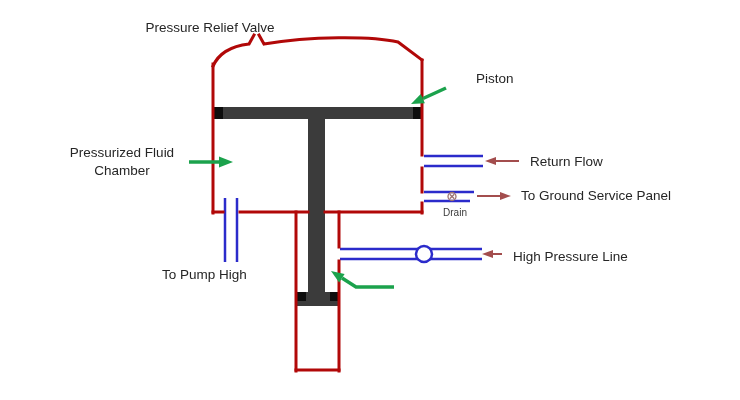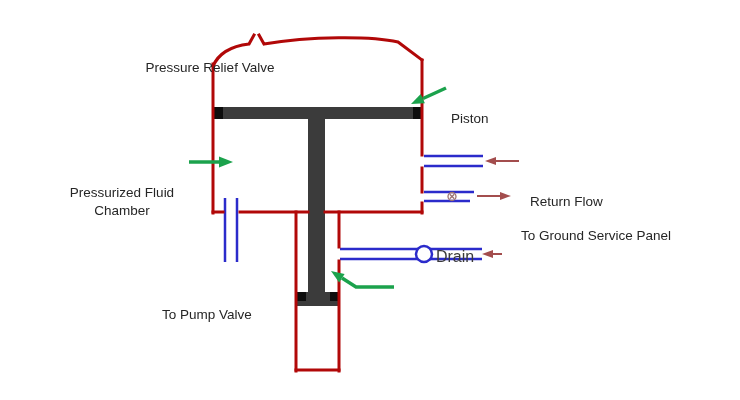--- a/index.html
+++ b/index.html
@@ -3,24 +3,24 @@
 <meta charset="utf-8">
 <style>
   html,body{margin:0;padding:0;background:#ffffff;}
   .stage{
     position:relative;width:740px;height:400px;background:#ffffff;
     font-family:"Liberation Sans",sans-serif;overflow:hidden;
   }
   .stage svg{position:absolute;left:0;top:0;}
   .lbl{
     position:absolute;font-size:13.5px;color:#262626;
-    line-height:1.32;white-space:pre-line;margin-top:40px;
+    line-height:1.32;white-space:pre-line;
   }
   .center{text-align:center;}
-  .small{font-size:16px;color:#3a3a3a;}
+  .small{font-size:10px;color:#3a3a3a;}
 </style>
 </head>
 <body>
 
 <div class="stage">
 
   <svg width="740" height="400" viewBox="0 0 740 400">
 
     <g fill="#3b3b3b">
       <rect x="214" y="107" width="208" height="12"></rect>
@@ -84,28 +84,29 @@
     </g>
     <g fill="#1ba24c">
       <polygon points="233,162 219,156.5 219,167.5"></polygon>
       <polygon points="411,104 420.7,94.1 424.9,103.2"></polygon>
       <polygon points="331,271 344.6,274.1 339.1,282.4"></polygon>
     </g>
   </svg>
 
   <div class="lbl center" style="left:138px;top:19px;width:144px;">Pressure Relief Valve</div>
 
-  <div class="lbl" style="left:451px;top:70px;">Piston</div>
+  <div class="lbl" style="left:476px;top:70px;">Piston</div>
 
   <div class="lbl center" style="left:48px;top:144px;width:148px;">Pressurized Fluid
 Chamber</div>
 
   <div class="lbl" style="left:521px;top:187px;">To Ground Service Panel</div>
 
   <div class="lbl" style="left:530px;top:153px;">Return Flow</div>
 
   <div class="lbl small center" style="left:430px;top:206px;width:50px;">Drain</div>
 
-  <div class="lbl" style="left:162px;top:266px;">To Pump Valve</div>
+  <div class="lbl" style="left:162px;top:266px;">To Pump High</div>
 
+  <div class="lbl" style="left:513px;top:248px;">High Pressure Line</div>
 
 
 </div>
 
 </body></html>

